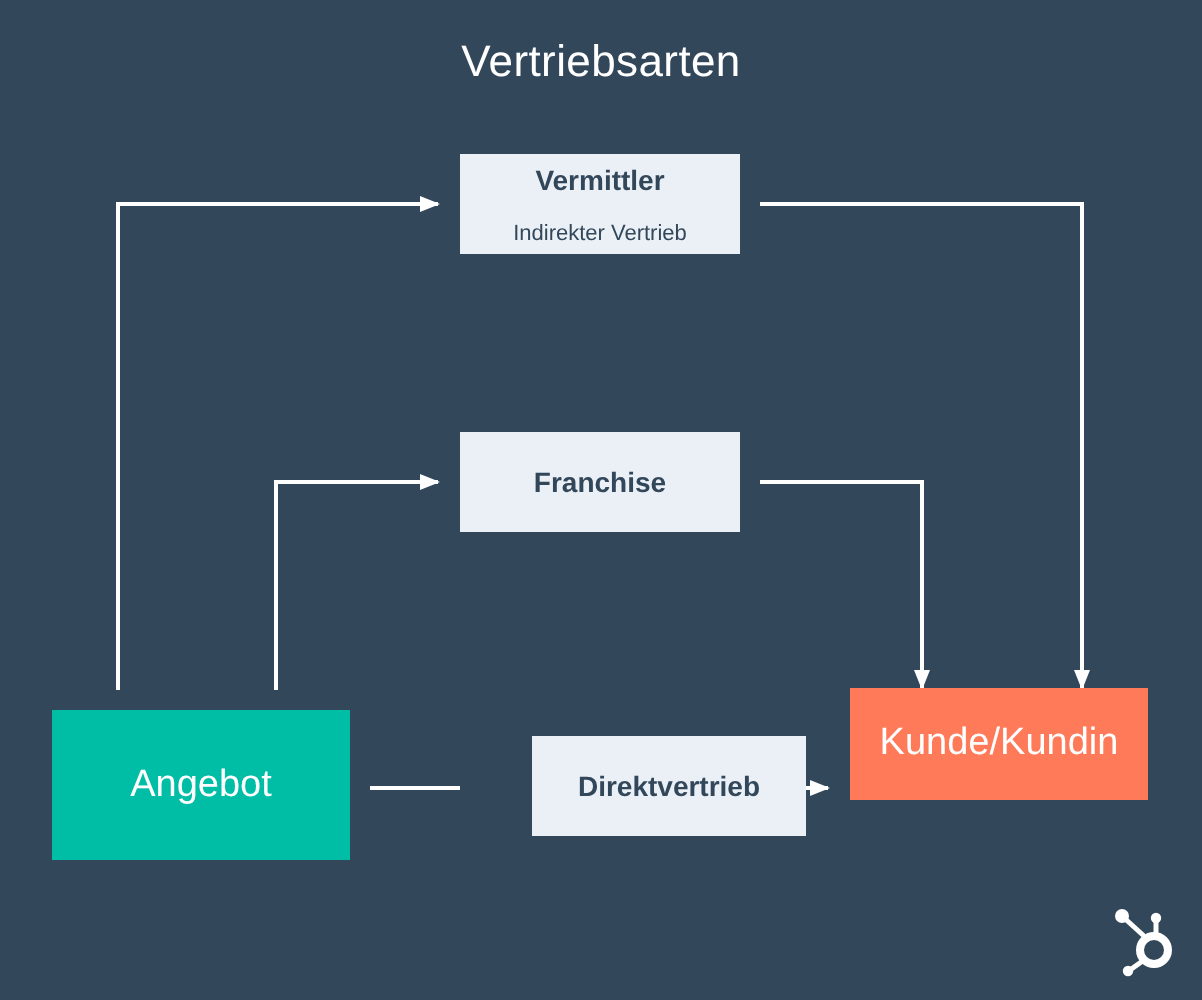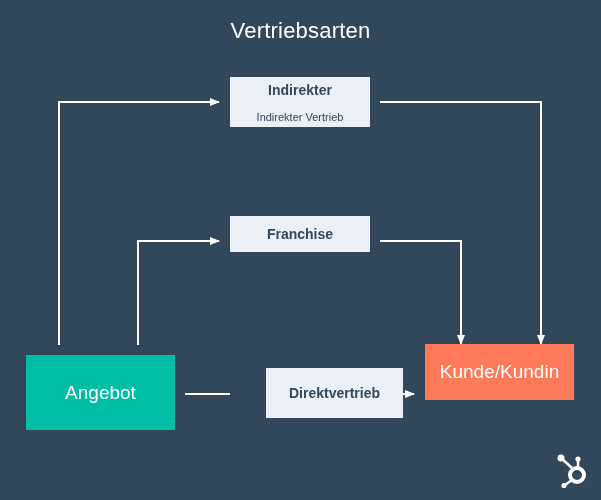--- a/index.html
+++ b/index.html
@@ -53,25 +53,25 @@
   <polyline points="380,102 541,102 541,344" fill="none" stroke="#fff" stroke-width="2" marker-end="url(#ah)"></polyline>
 
   <polyline points="380,241 461,241 461,344" fill="none" stroke="#fff" stroke-width="2" marker-end="url(#ah)"></polyline>
 
   <line x1="185" y1="394" x2="230" y2="394" stroke="#fff" stroke-width="2"></line>
 
   <line x1="367" y1="394" x2="414" y2="394" stroke="#fff" stroke-width="2" marker-end="url(#ah)"></line>
 </svg>
 
 <div class="box" style="left:230px; top:77px; width:140px; height:50px;">
-  <div class="main">Indirekter</div>
+  <div class="main">Vermittler</div>
   <div class="sub">Indirekter Vertrieb</div>
 </div>
 
-<div class="box" style="left:230px; top:216px; width:140px; height:36px;">
+<div class="box" style="left:230px; top:216px; width:140px; height:50px;">
   <div class="main">Franchise</div>
 </div>
 
 <div class="box" style="left:230px; top:368px; width:137px; height:50px;margin-left:36px;">
   <div class="main">Direktvertrieb</div>
 </div>
 
 <div class="node" style="left:26px; top:355px; width:149px; height:75px; background:#00bda5;text-align:center;">
   <span>Angebot</span>
 </div>

